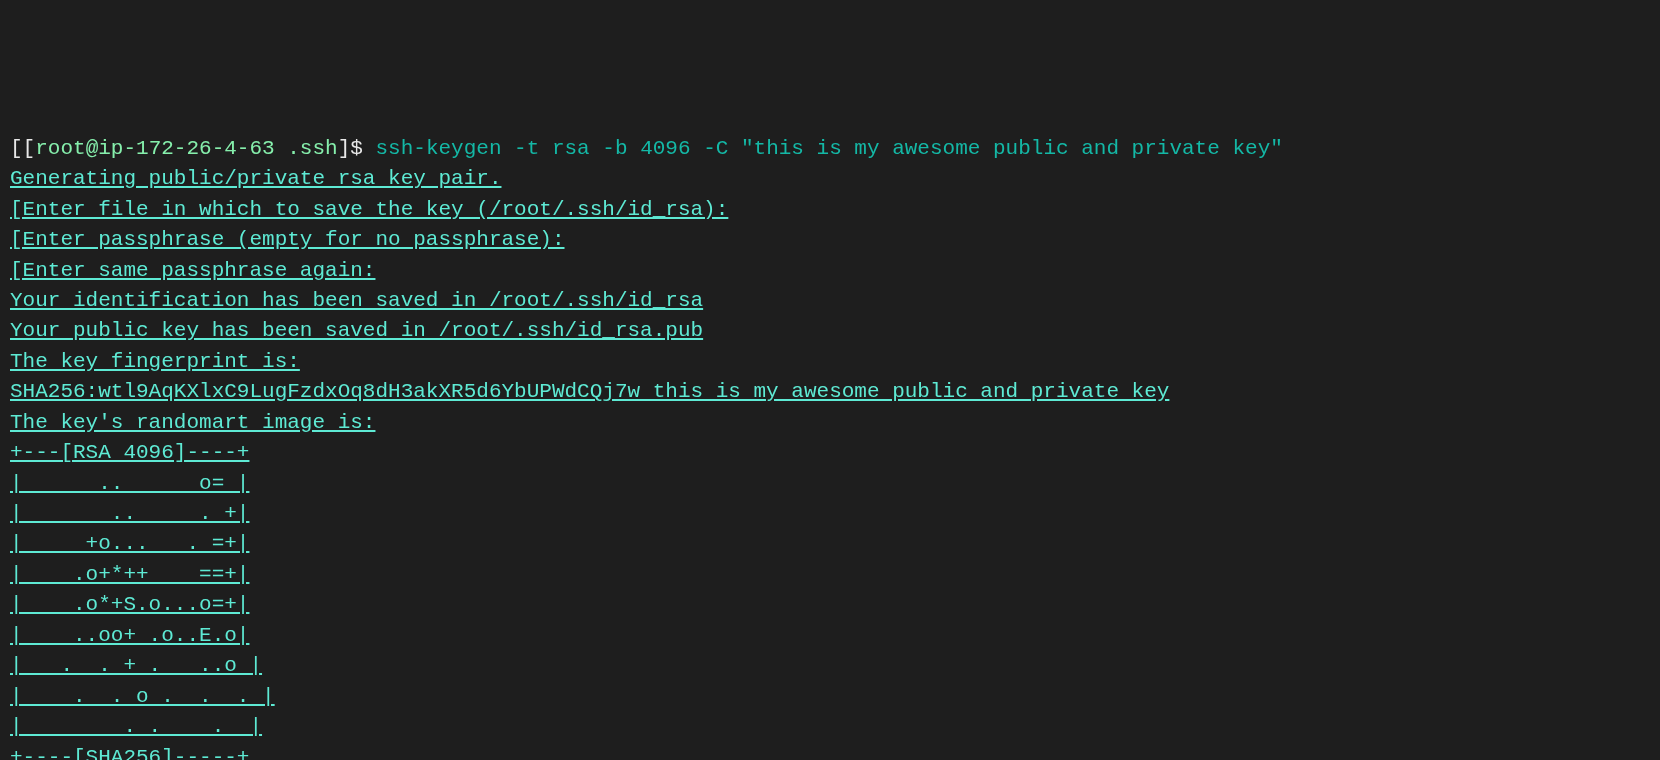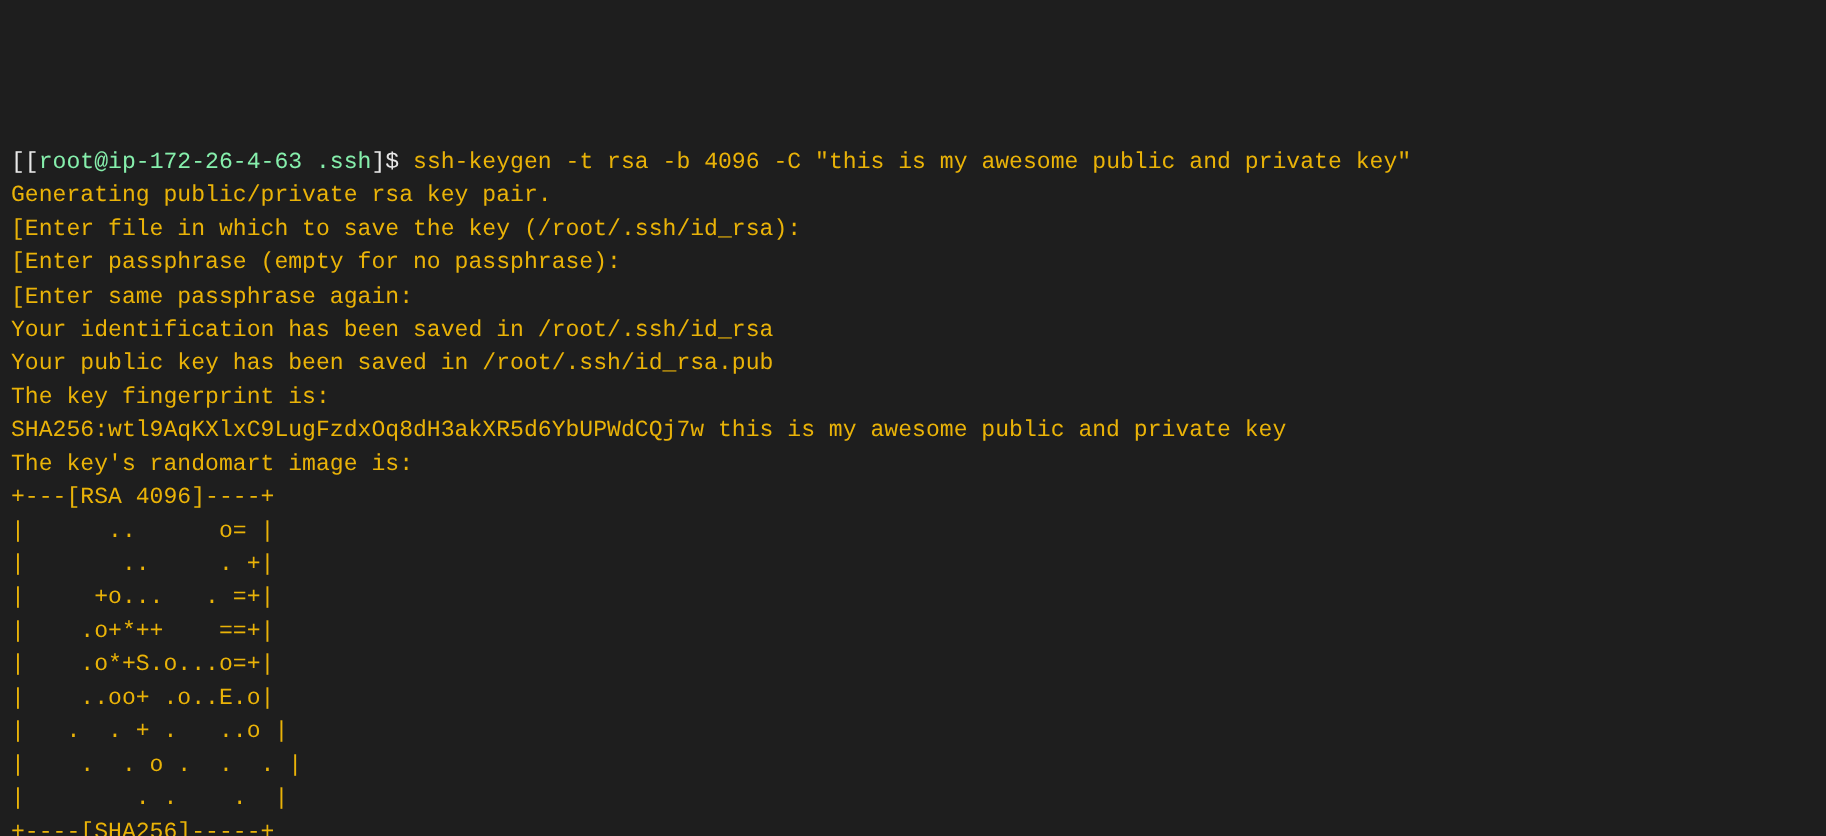--- a/index.html
+++ b/index.html
@@ -19,25 +19,26 @@
       overflow: hidden;
       white-space: pre;
     }
     .prompt-bracket {
       color: #e8e8e8;
     }
     .prompt-userhost {
       color: #86efac;
     }
     .command {
-      color: #eab308;
+      color: #14b8a6;
     }
     .output-line {
-      color: #eab308;
+      color: #5eead4;
       display: block;
+      text-decoration: underline;
     }
     .prompt-line {
       display: block;
     }
   </style>
 </head>
 <body>
 
 
 

